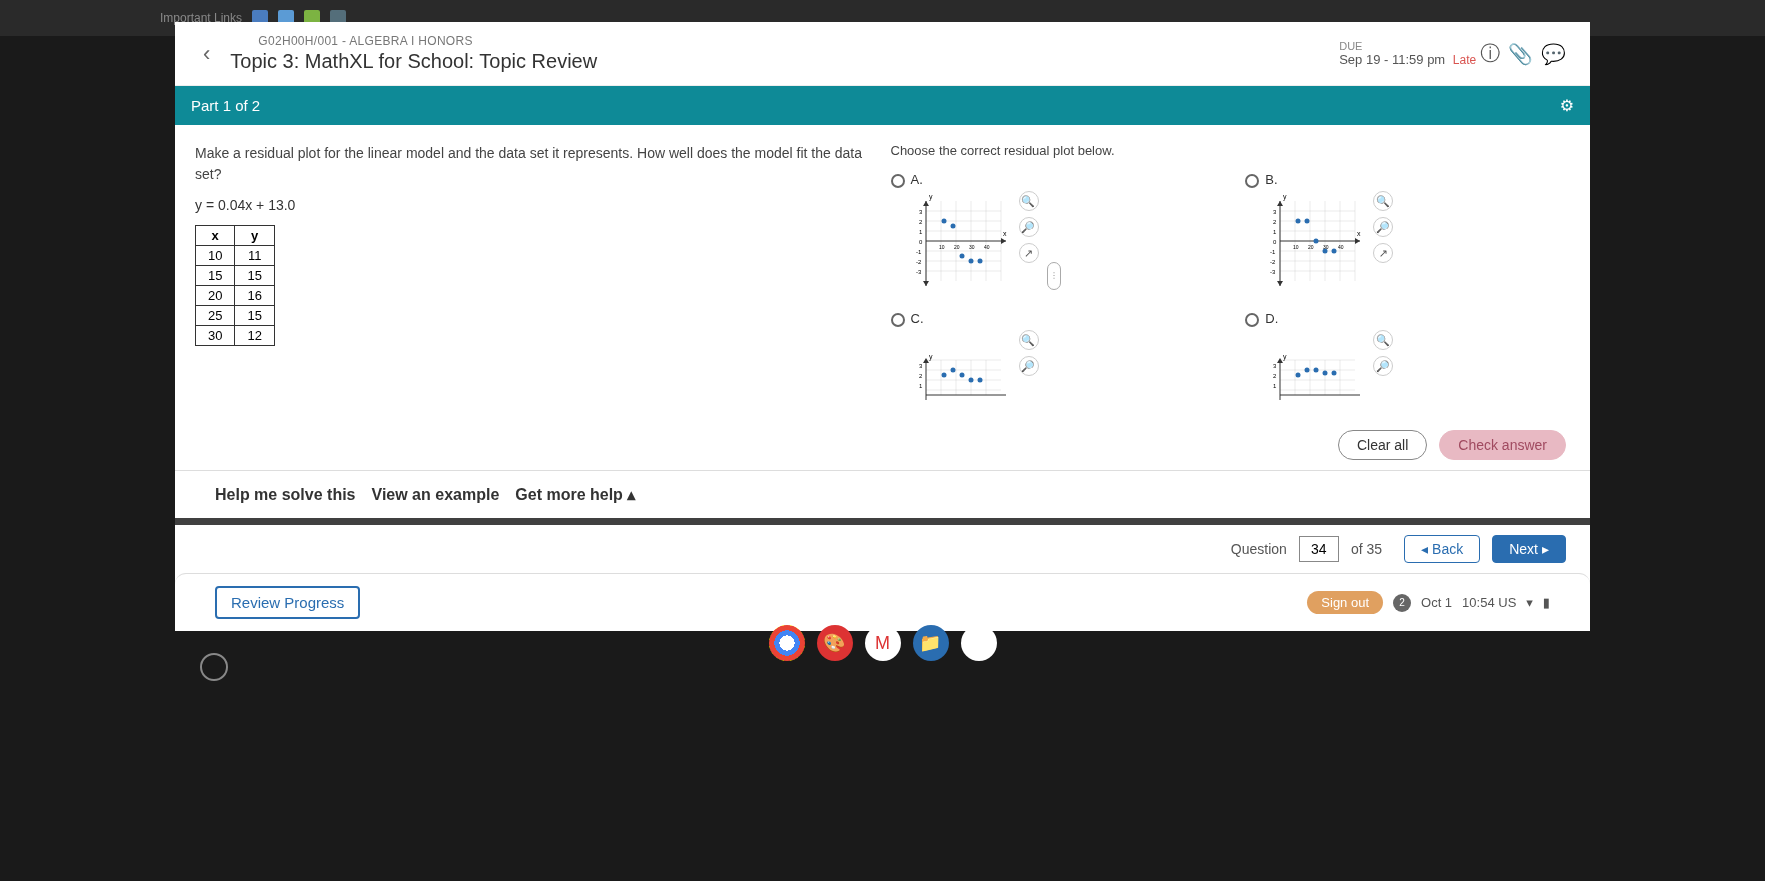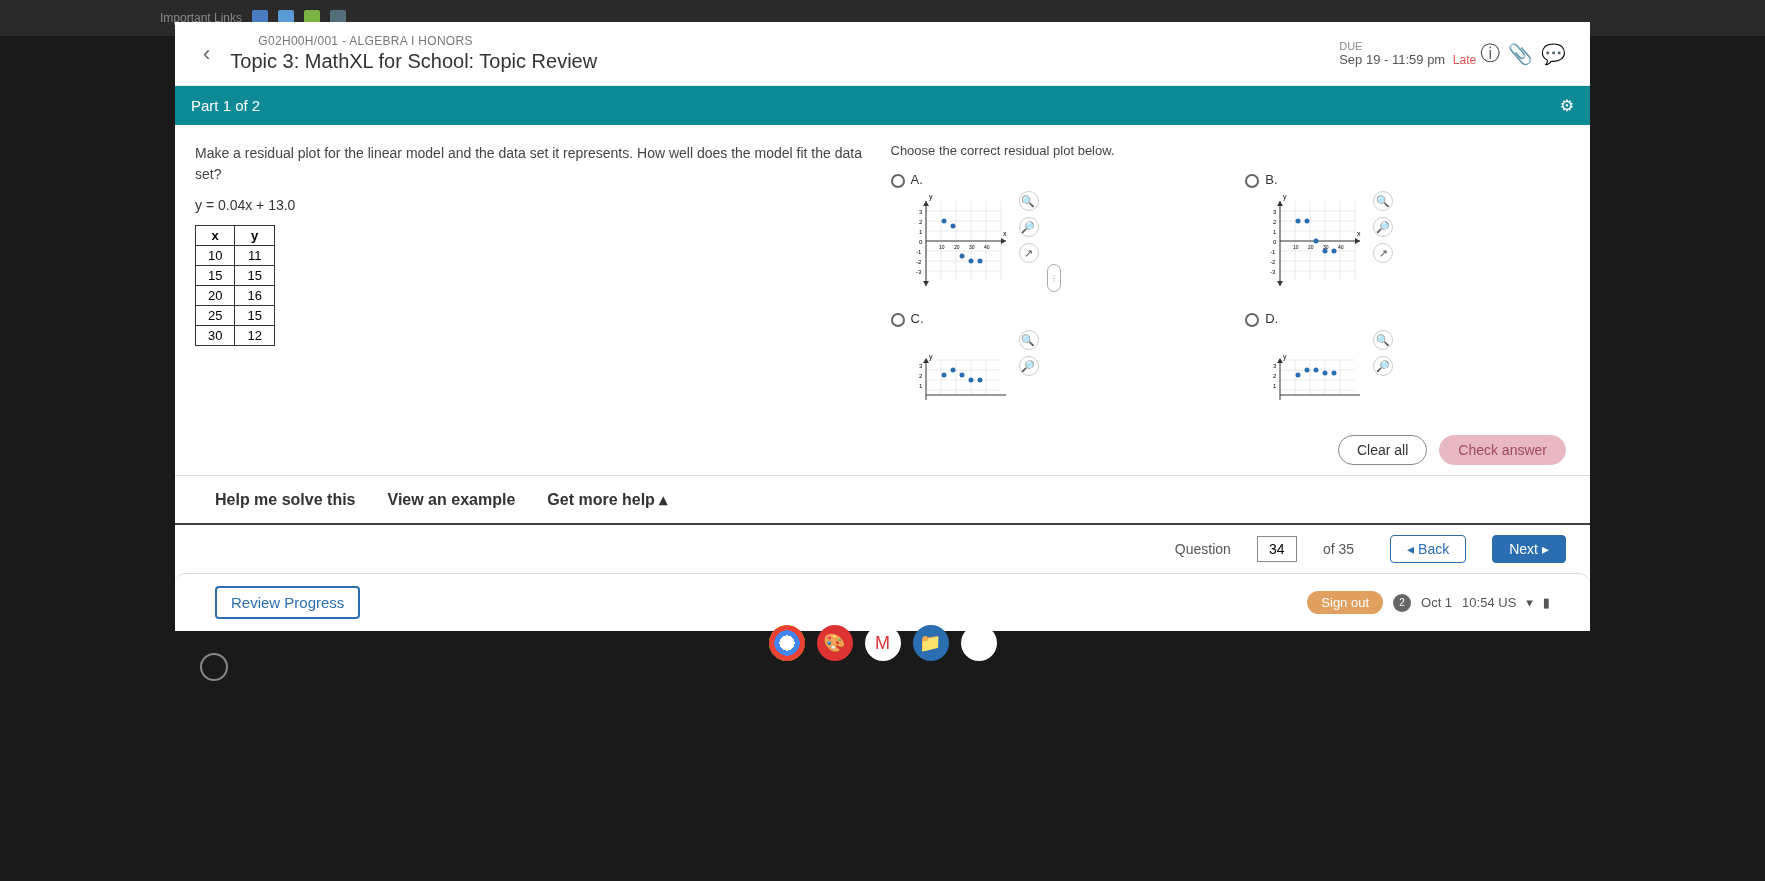--- a/index.html
+++ b/index.html
@@ -35,23 +35,23 @@
 .opt-label { font-size: 13px; color: #333; margin-bottom: 4px; }
 .plot-row { display: flex; gap: 8px; align-items: flex-start; }
 .plot { width: 100px; height: 100px; position: relative; font-size: 9px; color: #555; }
 .plot svg { width: 100px; height: 100px; }
 .plot-icons { display: flex; flex-direction: column; gap: 6px; }
 .plot-btn { width: 20px; height: 20px; border: 1px solid #ccc; border-radius: 50%; display: flex; align-items: center; justify-content: center; font-size: 11px; cursor: pointer; background: #fff; color: #555; }
 .divider-pill { position: absolute; left: 872px; top: 50%; transform: translateY(-50%); width: 14px; height: 28px; border: 1px solid #aaa; border-radius: 7px; background: #fff; display: flex; align-items: center; justify-content: center; font-size: 8px; color: #888; cursor: pointer; }
 .answer-buttons { display: flex; justify-content: flex-end; gap: 12px; padding: 4px 24px 10px; }
 .pill-btn { border: 1px solid #888; background: #fff; color: #333; padding: 6px 18px; border-radius: 18px; font-size: 14px; cursor: pointer; }
 .pill-btn.check { background: #e8b9c3; border-color: #e8b9c3; color: #a04a60; }
-.help-bar { border-top: 1px solid #ddd; padding: 14px 40px; display: flex; gap: 32px; align-items: center; }
+.help-bar { border-top: 1px solid #ddd; padding: 14px 40px; display: flex; gap: 16px; align-items: center; }
 .help-link { font-size: 16px; font-weight: bold; color: #333; cursor: pointer; }
-.nav-bar { border-top: 2px solid #404040; padding: 10px 24px; display: flex; justify-content: flex-end; align-items: center; gap: 26px; }
+.nav-bar { border-top: 7px solid #404040; padding: 10px 24px; display: flex; justify-content: flex-end; align-items: center; gap: 12px; }
 .q-label { font-size: 14px; color: #555; }
 .q-num { width: 40px; height: 26px; border: 1px solid #888; text-align: center; font-size: 14px; }
 .q-of { font-size: 14px; color: #555; margin-right: 10px; }
 .nav-btn { border: 1px solid #2a6db0; color: #2a6db0; background: #fff; padding: 5px 16px; border-radius: 4px; font-size: 14px; cursor: pointer; display: flex; align-items: center; gap: 4px; }
 .nav-btn.primary { background: #2a6db0; color: #fff; }
 .bottom-bar { border-top: 1px solid #ddd; padding: 12px 40px; display: flex; justify-content: space-between; align-items: center; border-radius: 11px; }
 .review-btn { border: 2px solid #2a6db0; color: #2a6db0; background: #fff; padding: 6px 14px; border-radius: 4px; font-size: 15px; cursor: pointer; }
 .signout-btn { background: #e0a060; color: #fff; border: none; padding: 4px 14px; border-radius: 14px; font-size: 13px; cursor: pointer; }
 .notif-badge { width: 18px; height: 18px; background: #666; color: #fff; border-radius: 50%; display: inline-flex; align-items: center; justify-content: center; font-size: 10px; }
 .footer-right { display: flex; align-items: center; gap: 10px; color: #555; font-size: 13px; }

